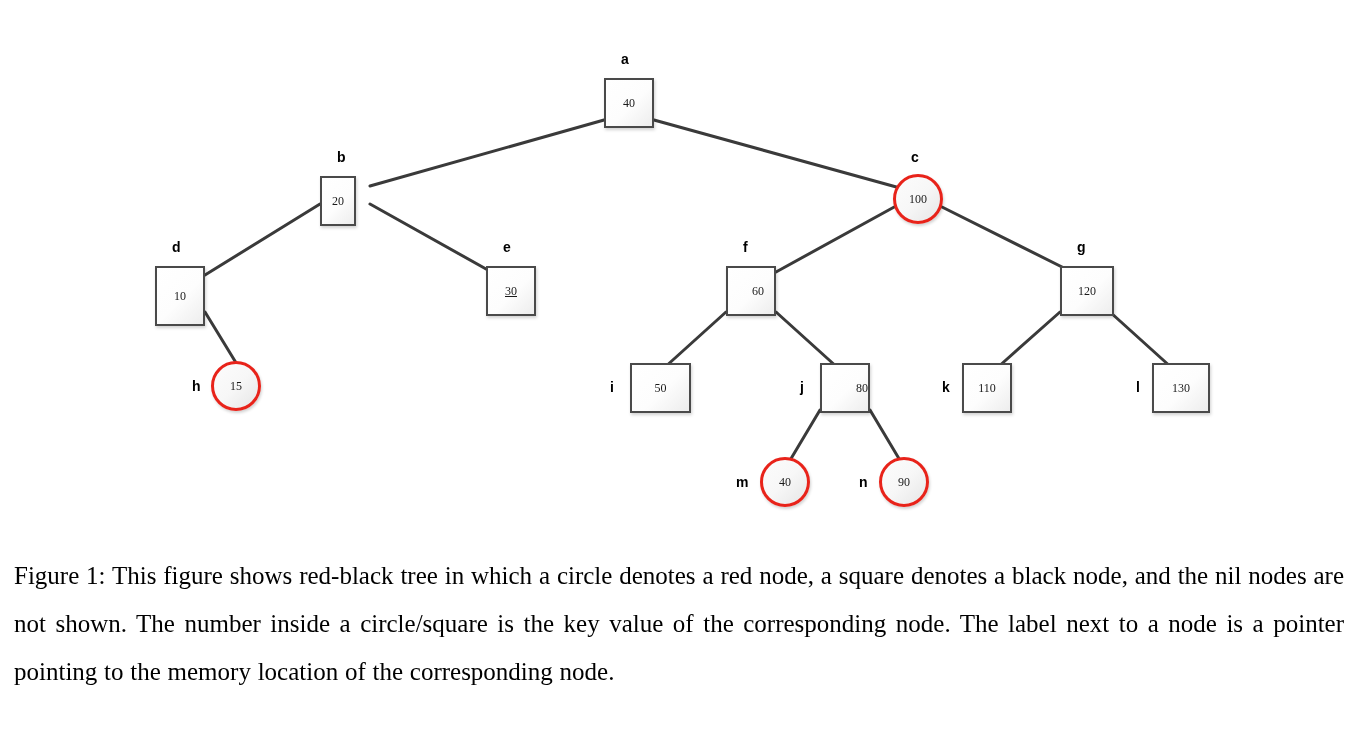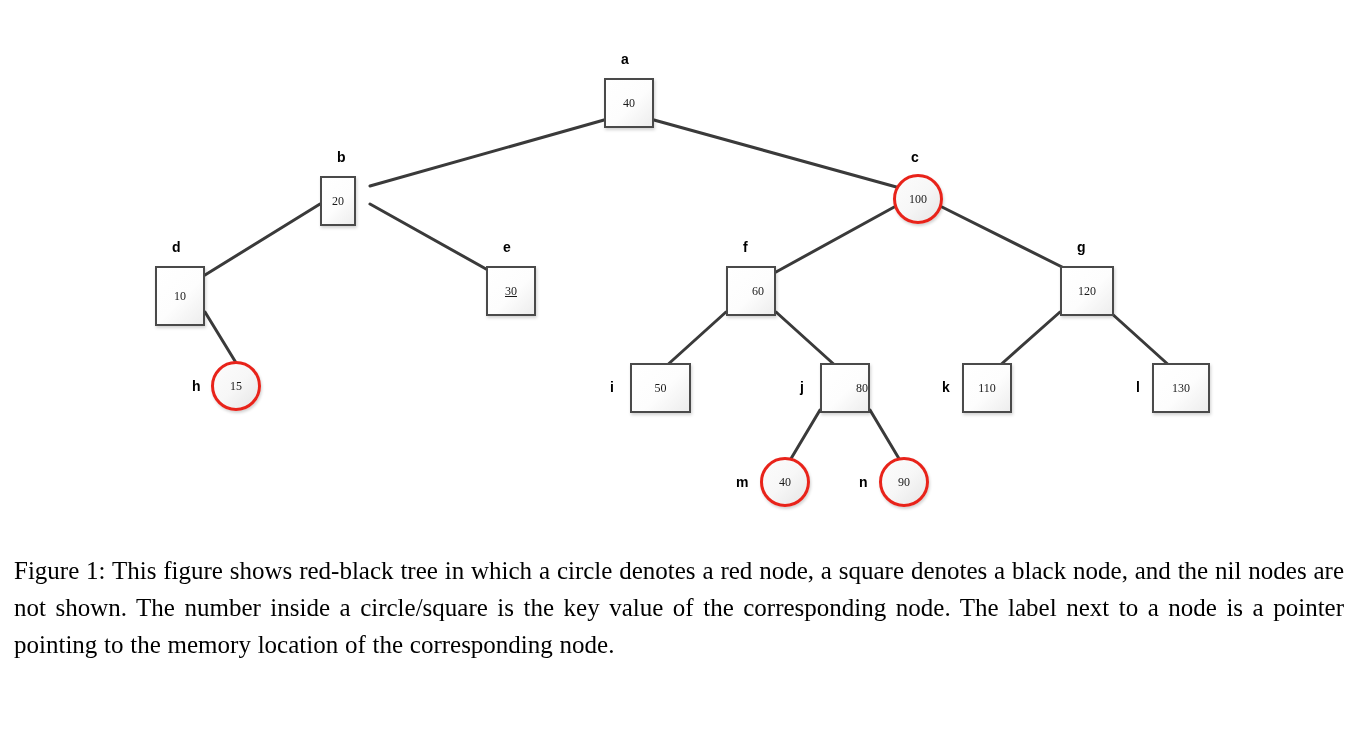--- a/index.html
+++ b/index.html
@@ -61,21 +61,21 @@
     line-height: 1;
     white-space: nowrap;
   }
   #caption {
     position: absolute;
     left: 14px;
     top: 552px;
     width: 1330px;
     font-family: "Liberation Serif", "DejaVu Serif", serif;
     font-size: 25px;
-    line-height: 37px;
+    line-height: 48px;
     color: #000000;
     text-align: justify;
     text-justify: inter-word;
     word-spacing: 0.5px;
   }
 </style>
 </head>
 <body>
 
 <div id="figure-root">

